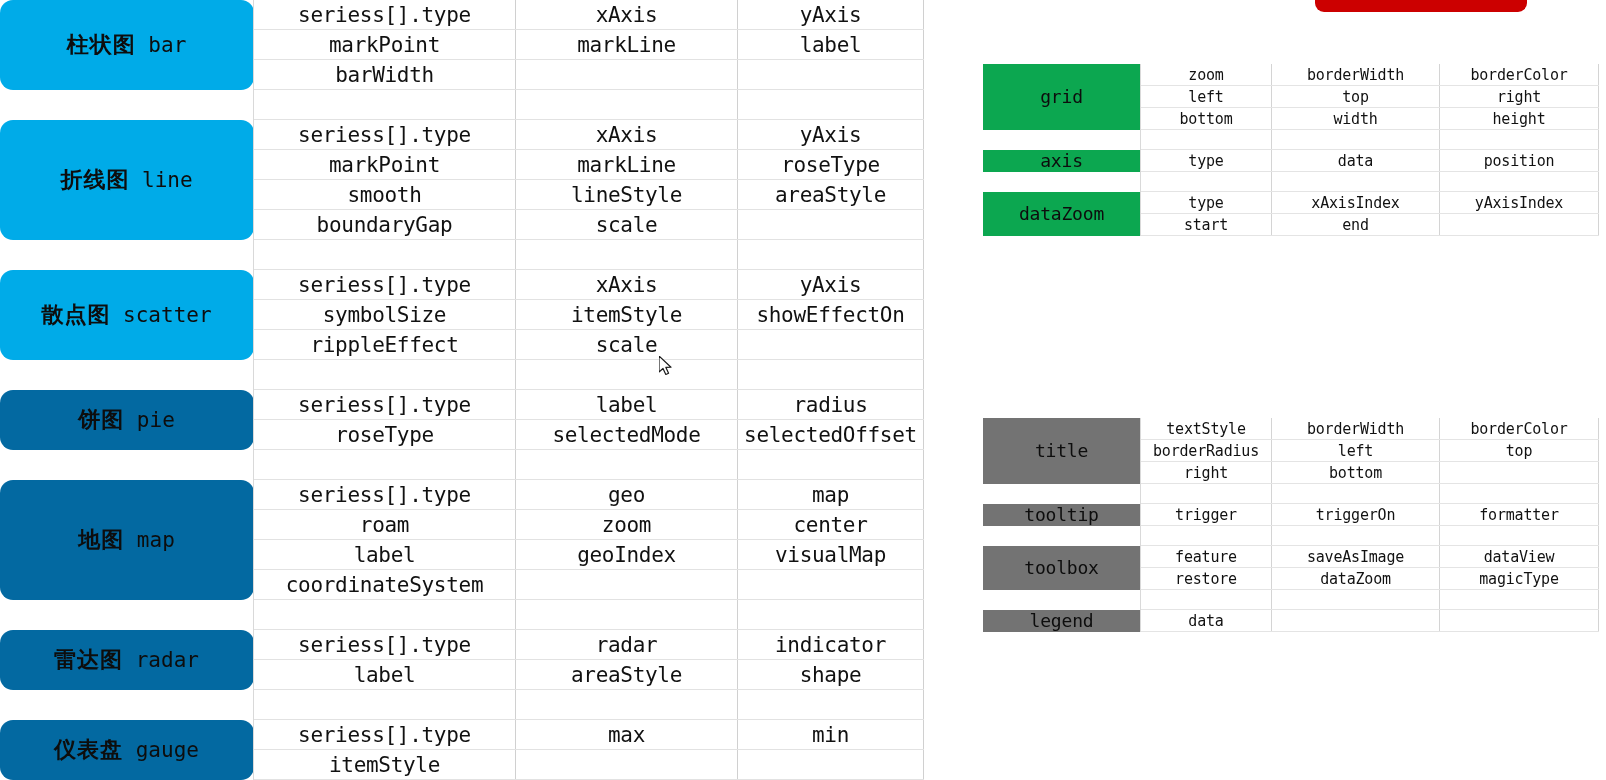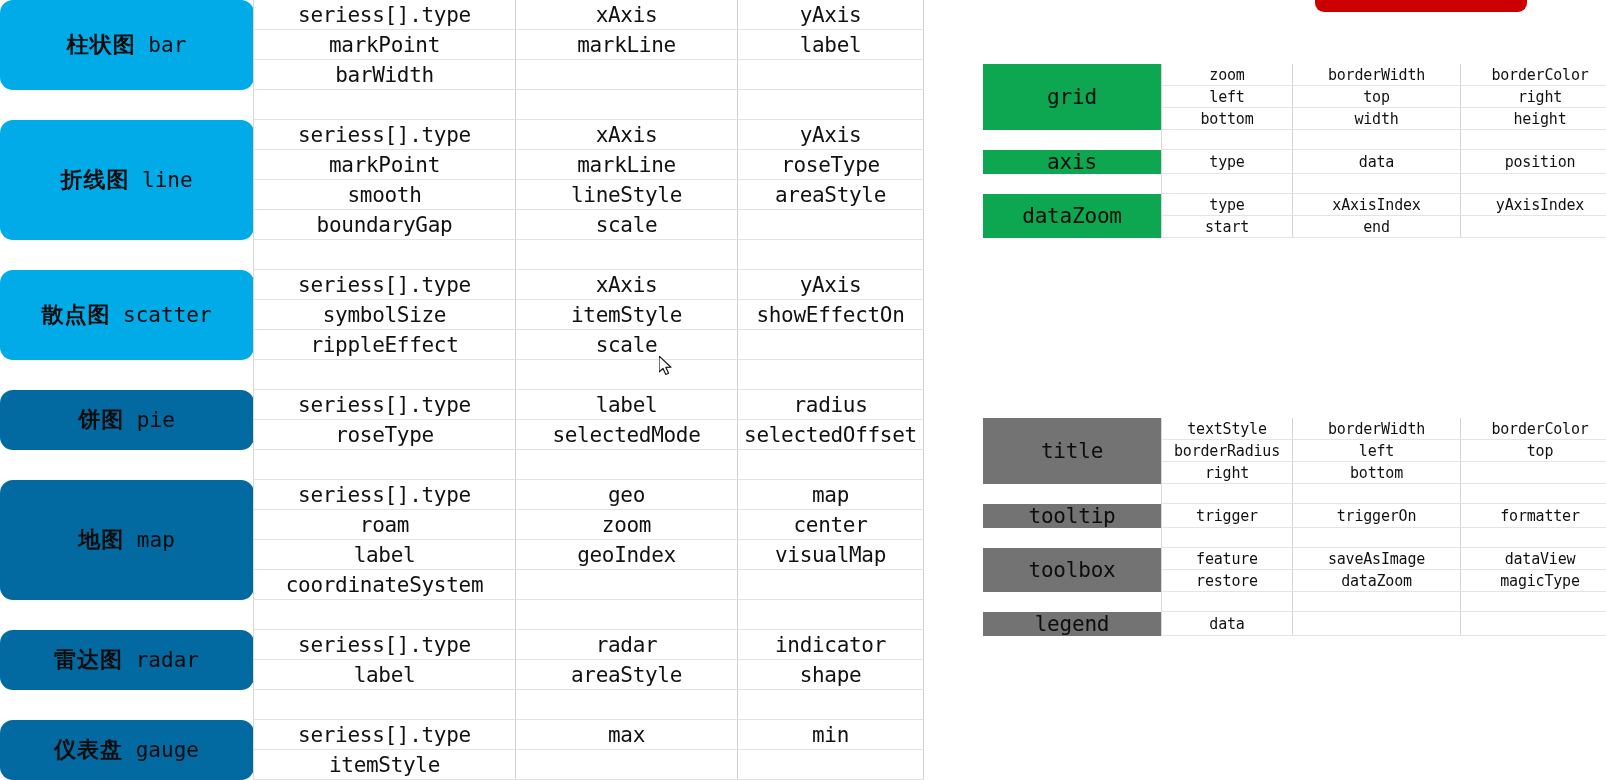--- a/index.html
+++ b/index.html
@@ -72,22 +72,22 @@
     font-family: "DejaVu Sans Mono", "Liberation Mono", monospace;
     font-size: 21px;
   }
   .cat-cyan { background: #00ABE8; }
   .cat-blue { background: #0369a1; }
 
   
   .rtbl { left: 983px; width: 612px; }
   .rtbl td { height: 21px; font-size: 15px; color: #111; letter-spacing: -0.2px; }
   .rtbl .r-label {
-    width: 178px;
-    font-size: 21px;
+    width: 157px;
+    font-size: 18px;
     color: #0d0d0d;
     border-right: 1px solid #d9d9d9;
     margin-top: 44px;
   }
   .rtbl .rc1 { width: 130px; }
   .rtbl .rc2 { width: 167px; }
   .rtbl .rc3 { width: 158px; }
   .rtbl .rc1, .rtbl .rc2, .rtbl .rc3 {
     border-right: 1px solid #d4d4d4;
     border-bottom: 1px solid #e4e4e4;

